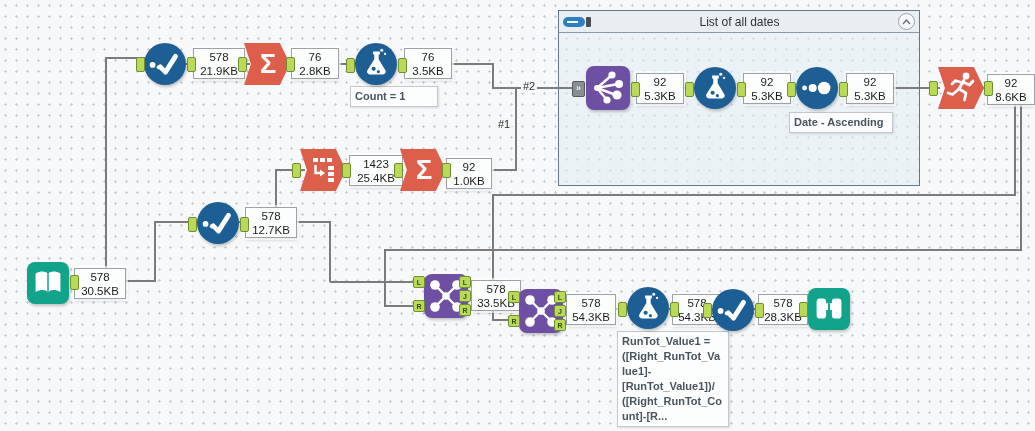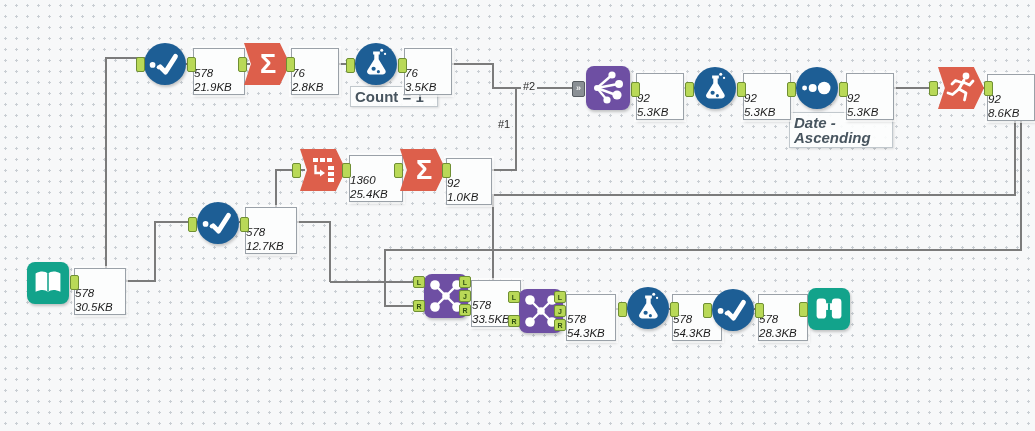--- a/index.html
+++ b/index.html
@@ -32,36 +32,50 @@
   .tool.banner{width:46px;clip-path:polygon(0% 0%,78% 0%,100% 50%,78% 100%,0% 100%,15% 50%);}
   .blue{background:#1d5e95;} .orange{background:#dd5f4b;} .purple{background:#6e4fa3;} .teal{background:#12a38b;}
   .sigma{color:#fff;font-size:27px;font-weight:bold;line-height:1;margin-left:2px;}
   
   .anc{position:absolute;width:7px;height:13px;background:#b9d957;border:1px solid #6f8f33;border-radius:2px;z-index:8;}
   .anc-l{position:absolute;width:10px;height:10px;background:#b9d957;border:1px solid #6f8f33;border-radius:2px;z-index:8;
          font-size:7px;font-weight:bold;color:#2e4d12;display:flex;align-items:center;justify-content:center;}
   .anc-multi{position:absolute;width:11px;height:14px;background:#8a8f94;border:1px solid #565b60;border-radius:2px;z-index:8;
          color:#f0f0f0;font-size:9px;line-height:13px;text-align:center;font-weight:bold;}
   
-  .count{position:absolute;background:#fcfdfd;border:1px solid #9aa1a8;z-index:6;color:#1c1c1c;
-         font-size:11.5px;line-height:14px;padding-top:17px;
-         box-shadow:0 0 0 2px rgba(255,255,255,.65),1px 2px 3px rgba(0,0,0,.18);font-style:italic;}
+  .count{position:absolute;background:#fcfdfd;border:1px solid #9aa1a8;z-index:6;text-align:center;color:#1c1c1c;
+         font-size:11.5px;line-height:14px;padding-top:1px;
+         box-shadow:0 0 0 2px rgba(255,255,255,.65),1px 2px 3px rgba(0,0,0,.18);}
   .count span{display:block;}
   
   .annot{position:absolute;background:rgba(252,253,253,.93);border:1px solid #c1c8cd;z-index:5;color:#48555f;
-         font-size:15px;font-weight:bold;line-height:15px;padding:2px 4px;white-space:pre-line;
+         font-size:11px;font-weight:bold;line-height:15px;padding:2px 4px;white-space:pre-line;
          box-shadow:1px 1px 2px rgba(0,0,0,.12);}
   svg{display:block;}
 </style>
 </head>
 <body>
 
 <div id="canvas">
 
 
+  <div class="container" style="left:558px;top:10px;width:360px;height:174px;">
+    <div class="hdr">
+      <div class="toggle">
+          <div class="dash"></div>
+          <div class="knob"></div>
+        </div>
+      <div class="hdr-title center">List of all dates</div>
+      <div class="collapse">
+        <svg width="9" height="6" viewBox="0 0 9 6">
+            <polyline points="1,5 4.5,1 8,5" fill="none" stroke="#6a7178" stroke-width="1.4"></polyline>
+          </svg>
+      </div>
+    </div>
+  </div>
 
   <div class="wire h" style="left:70px;top:280px;width:86px;"></div>
   <div class="wire v" style="left:154px;top:221px;height:61px;"></div>
   <div class="wire h" style="left:154px;top:221px;width:45px;"></div>
   <div class="wire v" style="left:105px;top:57px;height:224px;"></div>
   <div class="wire h" style="left:105px;top:57px;width:40px;"></div>
   <div class="wire h" style="left:186px;top:63px;width:64px;"></div>
   <div class="wire h" style="left:288px;top:63px;width:69px;"></div>
   <div class="wire h" style="left:446px;top:63px;width:48px;"></div>
   <div class="wire v" style="left:492px;top:63px;height:26px;"></div>
@@ -88,21 +102,27 @@
   <div class="wire h" style="left:347px;top:169px;width:57px;"></div>
   <div class="wire h" style="left:468px;top:295px;width:44px;"></div>
   <div class="wire h" style="left:565px;top:308px;width:64px;"></div>
   <div class="wire h" style="left:669px;top:308px;width:45px;"></div>
   <div class="wire h" style="left:754px;top:308px;width:56px;"></div>
 
   <div class="conn-label" style="left:521px;top:80px;">#2</div>
   <div class="conn-label" style="left:496px;top:118px;">#1</div>
 
   <div class="annot" style="left:350px;top:86px;width:78px;">Count = 1</div>
-  <div class="annot" style="left:789px;top:112px;width:94px;font-style:italic;">Date - Ascending</div>
+  <div class="annot" style="left:789px;top:112px;width:94px;">Date - Ascending</div>
+  <div class="annot" style="left:617px;top:331px;width:102px;">RunTot_Value1 =
+([Right_RunTot_Va
+lue1]-
+[RunTot_Value1])/
+([Right_RunTot_Co
+unt]-[R...</div>
 
   <div class="count" style="left:193px;top:48px;width:50px;">
       <span>578</span>
       <span>21.9KB</span>
     </div>
   <div class="count" style="left:291px;top:48px;width:46px;">
       <span>76</span>
       <span>2.8KB</span>
     </div>
   <div class="count" style="left:404px;top:48px;width:46px;">
@@ -119,21 +139,21 @@
     </div>
   <div class="count" style="left:846px;top:73px;width:46px;">
       <span>92</span>
       <span>5.3KB</span>
     </div>
   <div class="count" style="left:987px;top:74px;width:46px;">
       <span>92</span>
       <span>8.6KB</span>
     </div>
   <div class="count" style="left:349px;top:155px;width:52px;">
-      <span>1360</span>
+      <span>1423</span>
       <span>25.4KB</span>
     </div>
   <div class="count" style="left:446px;top:158px;width:44px;">
       <span>92</span>
       <span>1.0KB</span>
     </div>
   <div class="count" style="left:74px;top:268px;width:50px;">
       <span>578</span>
       <span>30.5KB</span>
     </div>

